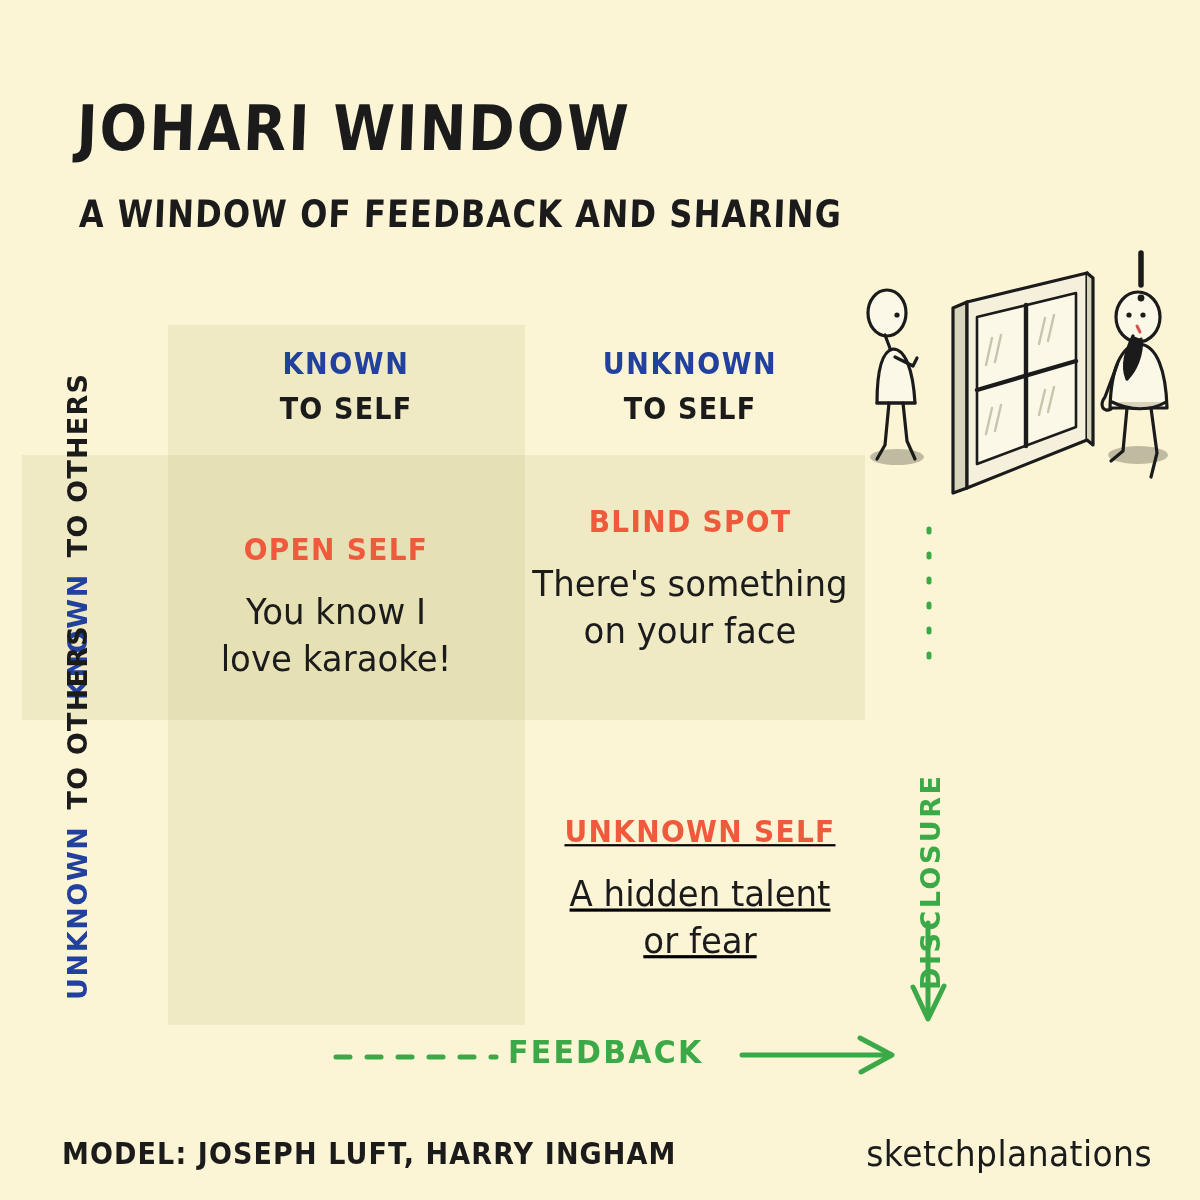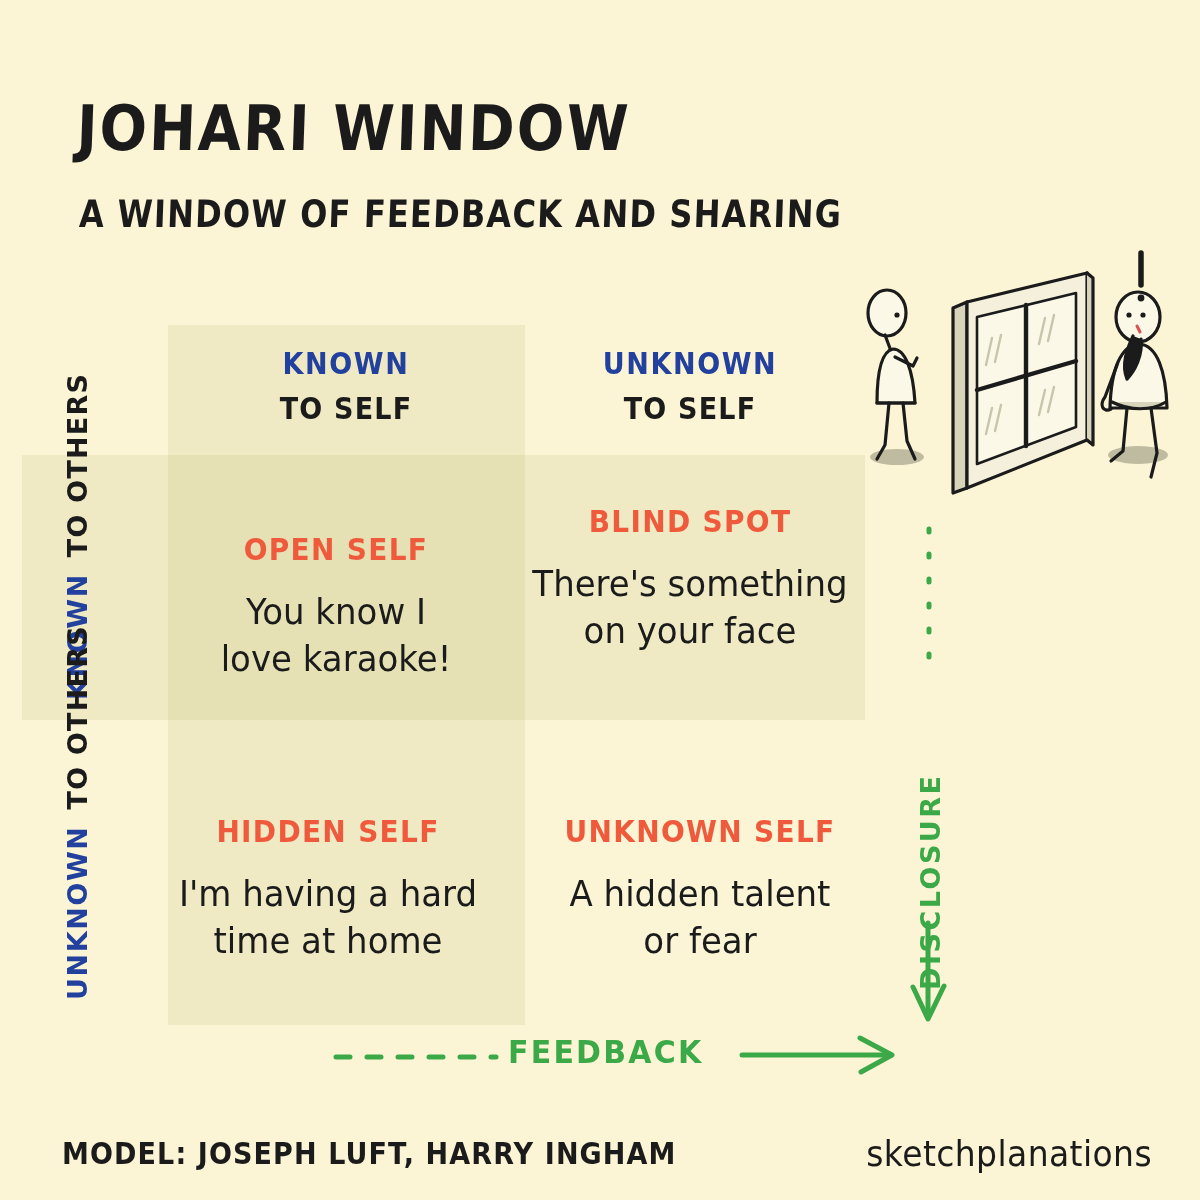--- a/index.html
+++ b/index.html
@@ -136,21 +136,21 @@
     font-weight: 400;
     line-height: 1.28;
     color: #1B1B1B;
     text-align: center;
     font-family: "DejaVu Sans", sans-serif;
     transform: scaleY(1.06);
   }
   #quad-open    { left: 166px; top: 500px; }
   #quad-blind   { left: 520px; top: 472px; }
   #quad-hidden  { left: 158px; top: 782px; }
-  #quad-unknown { left: 530px; top: 782px; }
+  #quad-unknown { left: 530px; top: 782px; text-decoration: underline; }
 
   
   #disclosure-arrow {
     position: absolute;
     left: 895px;
     top: 525px;
     width: 90px;
     height: 505px;
   }
   #disclosure-label {
@@ -248,24 +248,20 @@
     </div>
   </div>
 
   <div class="quad" id="quad-open">
     <div class="qtitle">OPEN SELF</div>
     <div class="qtext">You know I<br>love karaoke!</div>
   </div>
   <div class="quad" id="quad-blind">
     <div class="qtitle">BLIND SPOT</div>
     <div class="qtext">There's something<br>on your face</div>
-  </div>
-  <div class="quad" id="quad-hidden">
-    <div class="qtitle">HIDDEN SELF</div>
-    <div class="qtext">I'm having a hard<br>time at home</div>
   </div>
   <div class="quad" id="quad-unknown">
     <div class="qtitle">UNKNOWN SELF</div>
     <div class="qtext">A hidden talent<br>or fear</div>
   </div>
 
   <svg id="disclosure-arrow" viewBox="0 0 90 505">
     <path d="M34 4 L34 148" stroke="#3BA948" stroke-width="5" fill="none" stroke-linecap="round" stroke-dasharray="3 22"></path>
     <path d="M33 398 L33 487" stroke="#3BA948" stroke-width="5" fill="none" stroke-linecap="round"></path>
     <path d="M18 462 L33 494 L49 461" stroke="#3BA948" stroke-width="5" fill="none" stroke-linecap="round" stroke-linejoin="round"></path>

